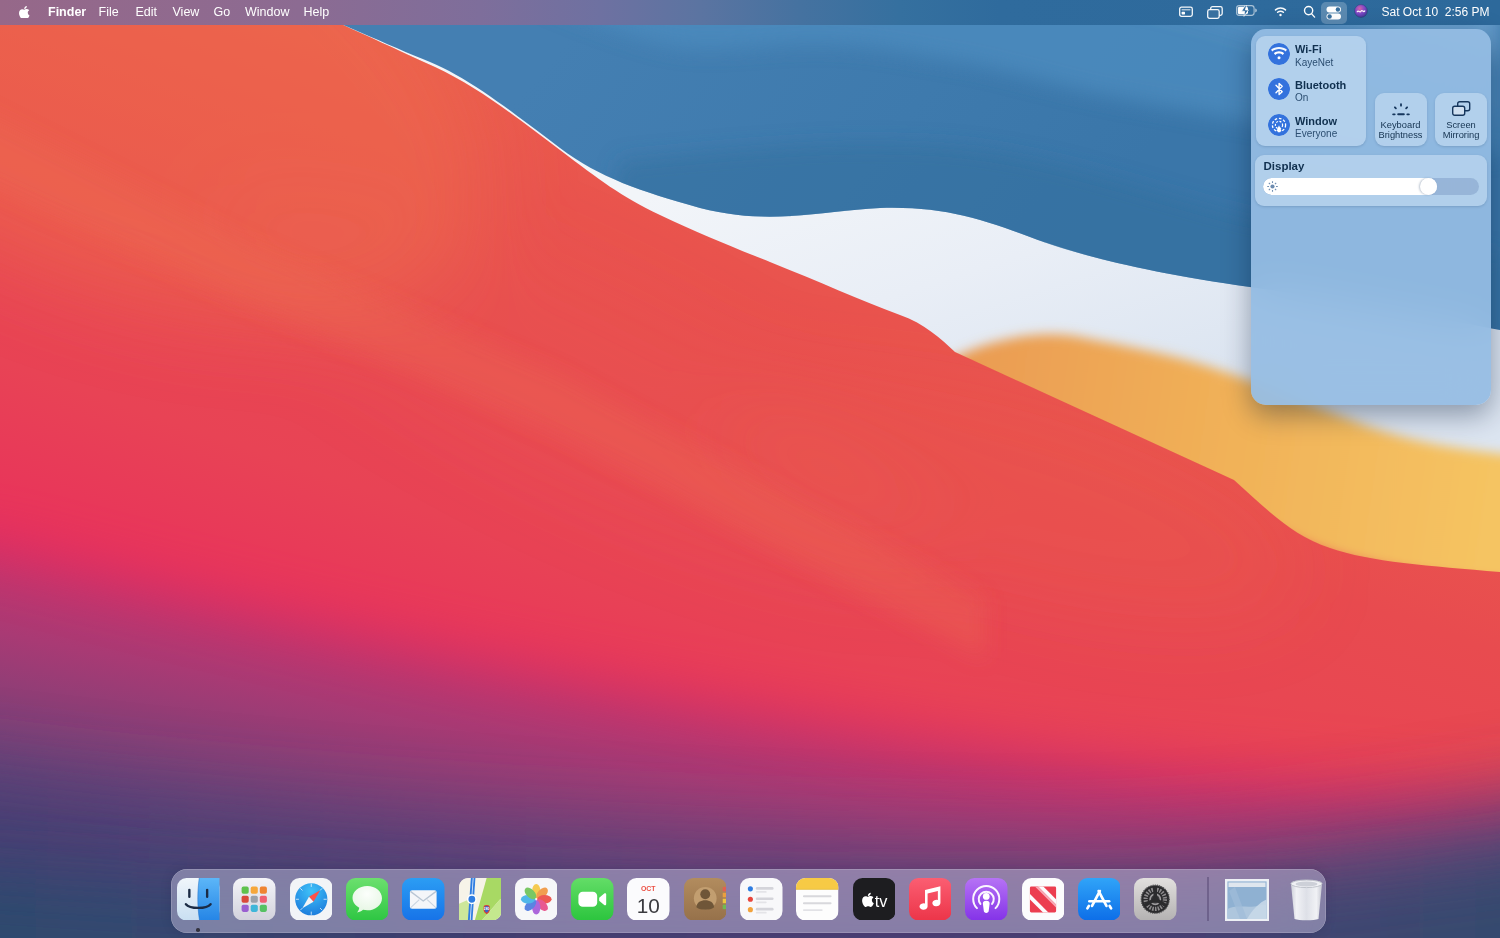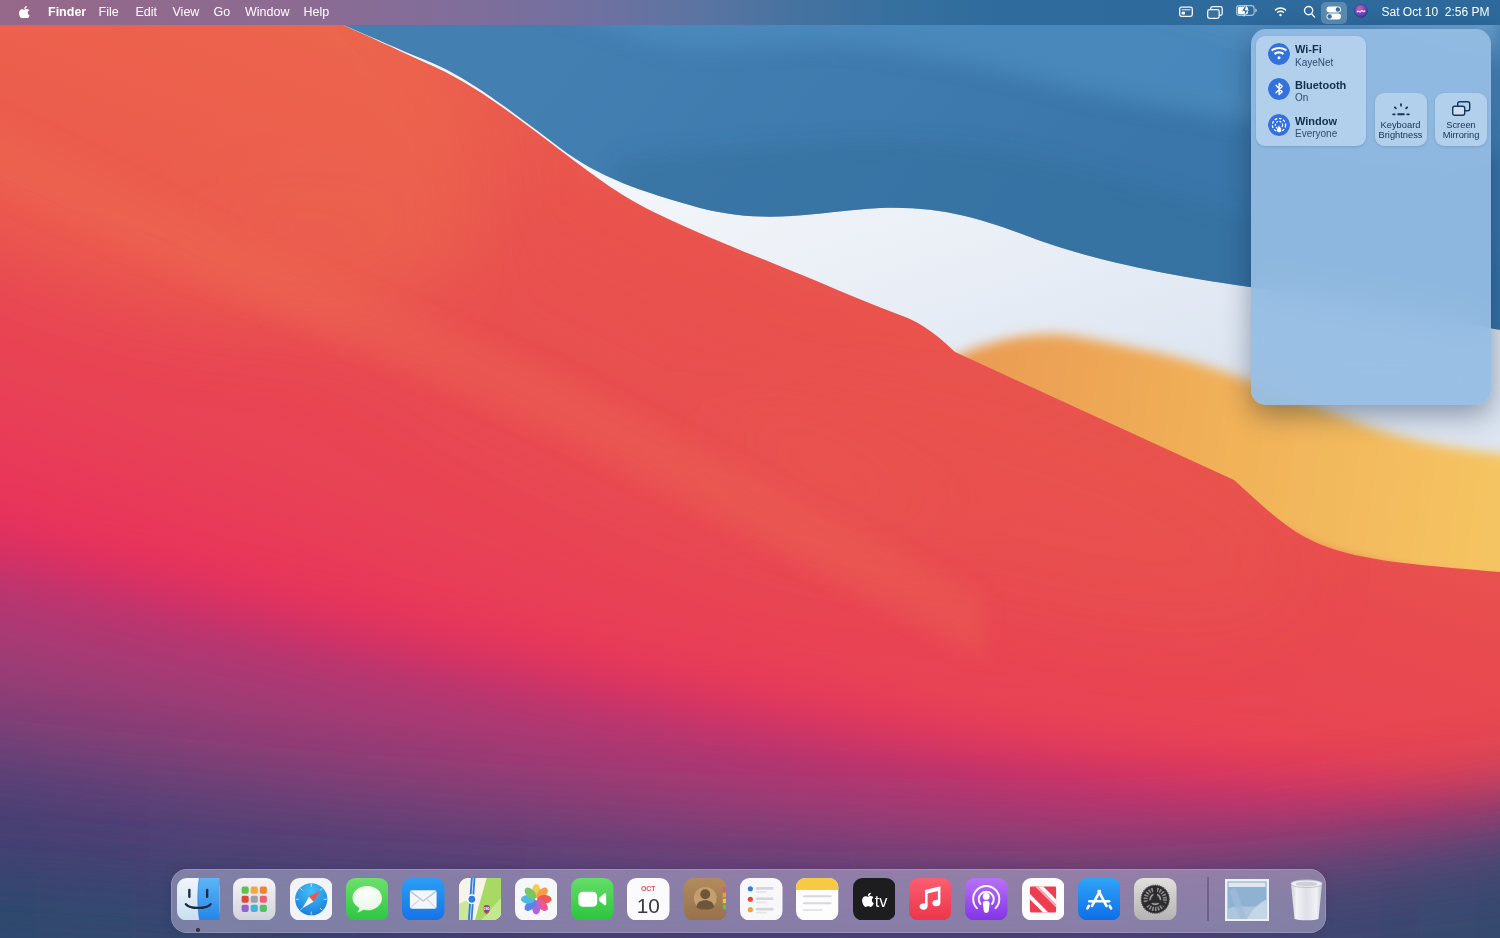--- a/index.html
+++ b/index.html
@@ -302,20 +302,40 @@
   <div class="card" style="left:184.5px;top:64px;width:52px;height:53px;">
     <svg style="position:absolute;left:16px;top:7px;" width="20" height="18" viewBox="0 0 20 18">
           <g fill="none" stroke="#16365c" stroke-width="1.4">
             <rect x="6.7" y="1.7" width="12" height="9" rx="2"></rect>
             <rect x="1.7" y="6.3" width="12" height="9" rx="2" fill="#cfdff0"></rect>
           </g>
         </svg>
     <div class="lbl2" style="top:26.5px;">Screen<br>Mirroring</div>
   </div>
 
+  <div class="card" style="left:4.5px;top:126px;width:231.5px;height:50.5px;">
+    <span class="ct" style="left:8.5px;top:5px;font-size:11.5px;">Display</span>
+    <div class="track" style="left:8px;top:22.5px;width:215.5px;height:17px;">
+      <div class="tfill" style="width:173.5px;border-radius:8.5px;"></div>
+    </div>
+    <div class="knob" style="left:164.5px;top:22.5px;"></div>
+    <svg style="position:absolute;left:12px;top:26px;" width="11" height="11" viewBox="0 0 9 9">
+          <g stroke="#6d8cb0" stroke-width="0.9" fill="#6d8cb0">
+            <circle cx="4.5" cy="4.5" r="1.7" stroke="none"></circle>
+            <line x1="4.5" y1="0.2" x2="4.5" y2="1.6"></line>
+            <line x1="4.5" y1="7.4" x2="4.5" y2="8.8"></line>
+            <line x1="0.2" y1="4.5" x2="1.6" y2="4.5"></line>
+            <line x1="7.4" y1="4.5" x2="8.8" y2="4.5"></line>
+            <line x1="1.5" y1="1.5" x2="2.5" y2="2.5"></line>
+            <line x1="6.5" y1="6.5" x2="7.5" y2="7.5"></line>
+            <line x1="1.5" y1="7.5" x2="2.5" y2="6.5"></line>
+            <line x1="6.5" y1="2.5" x2="7.5" y2="1.5"></line>
+          </g>
+        </svg>
+  </div>
 
 
 </div>
 
 <div id="dock"></div>
 
 <svg class="dk" style="left:177px;" viewBox="0 0 43 43">
  <defs>
   <linearGradient id="gFinR" x1="0" y1="0" x2="0" y2="1">
           <stop offset="0" stop-color="#5cb6f8"></stop>

